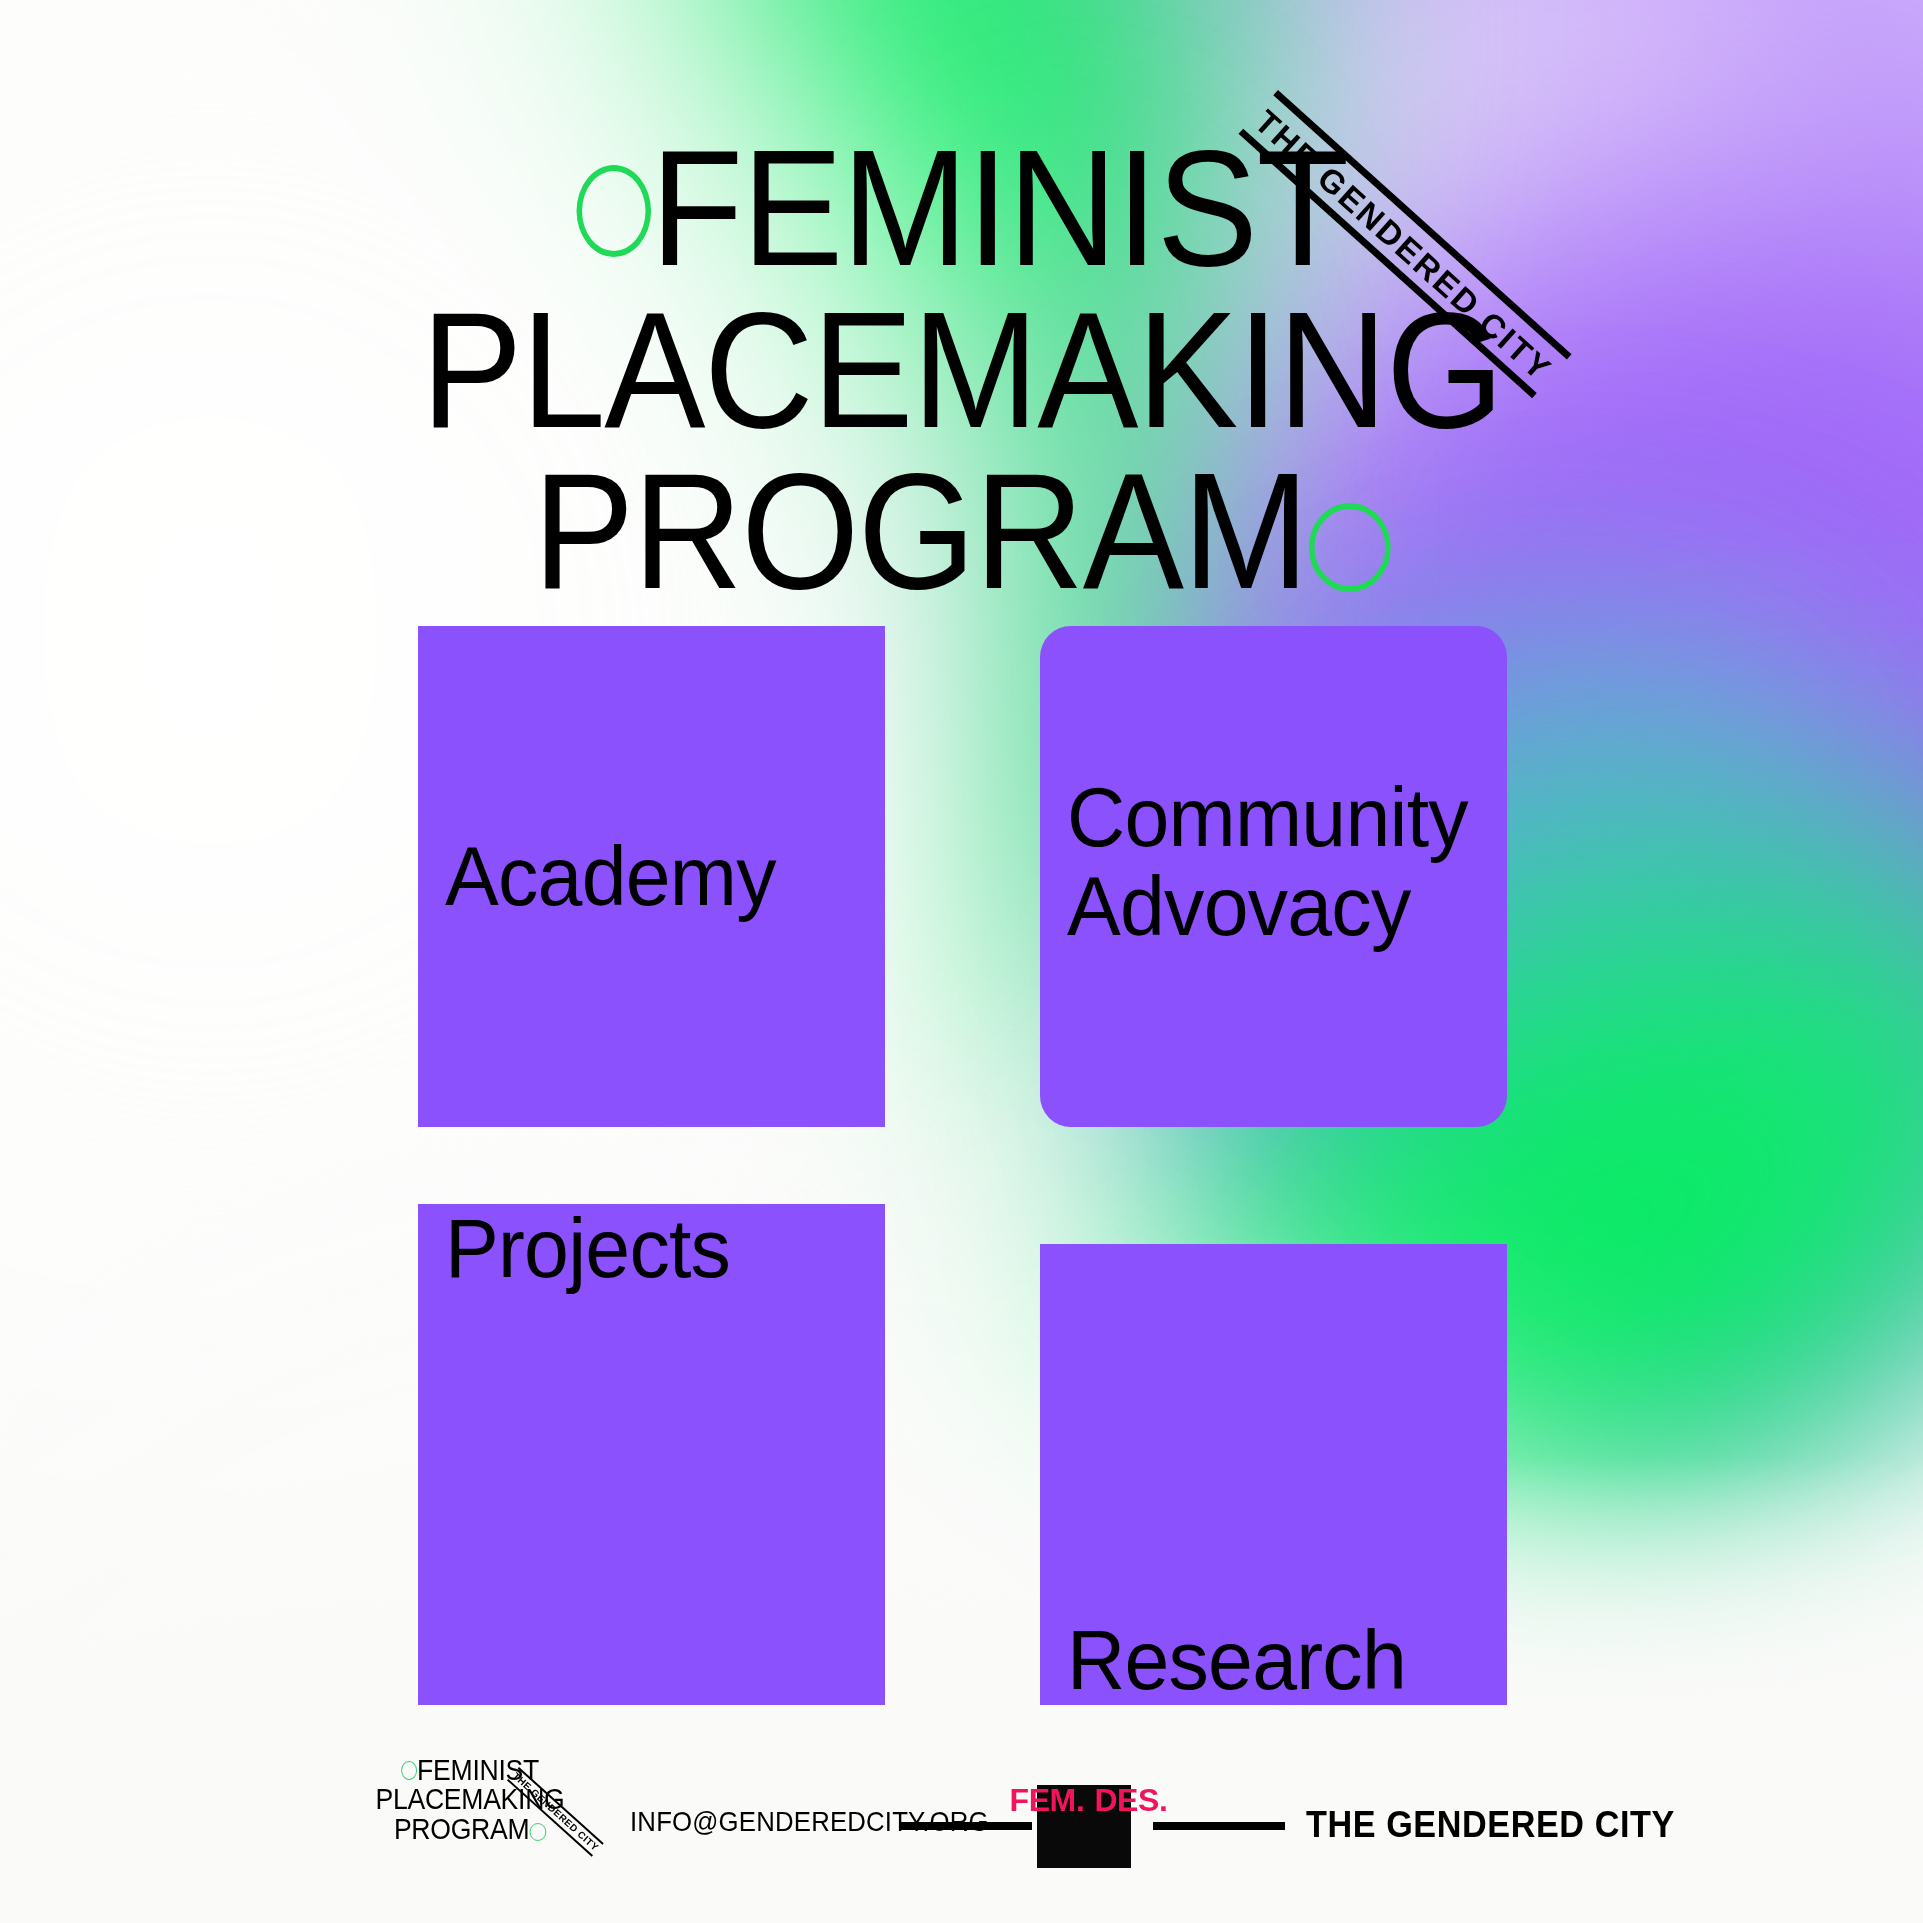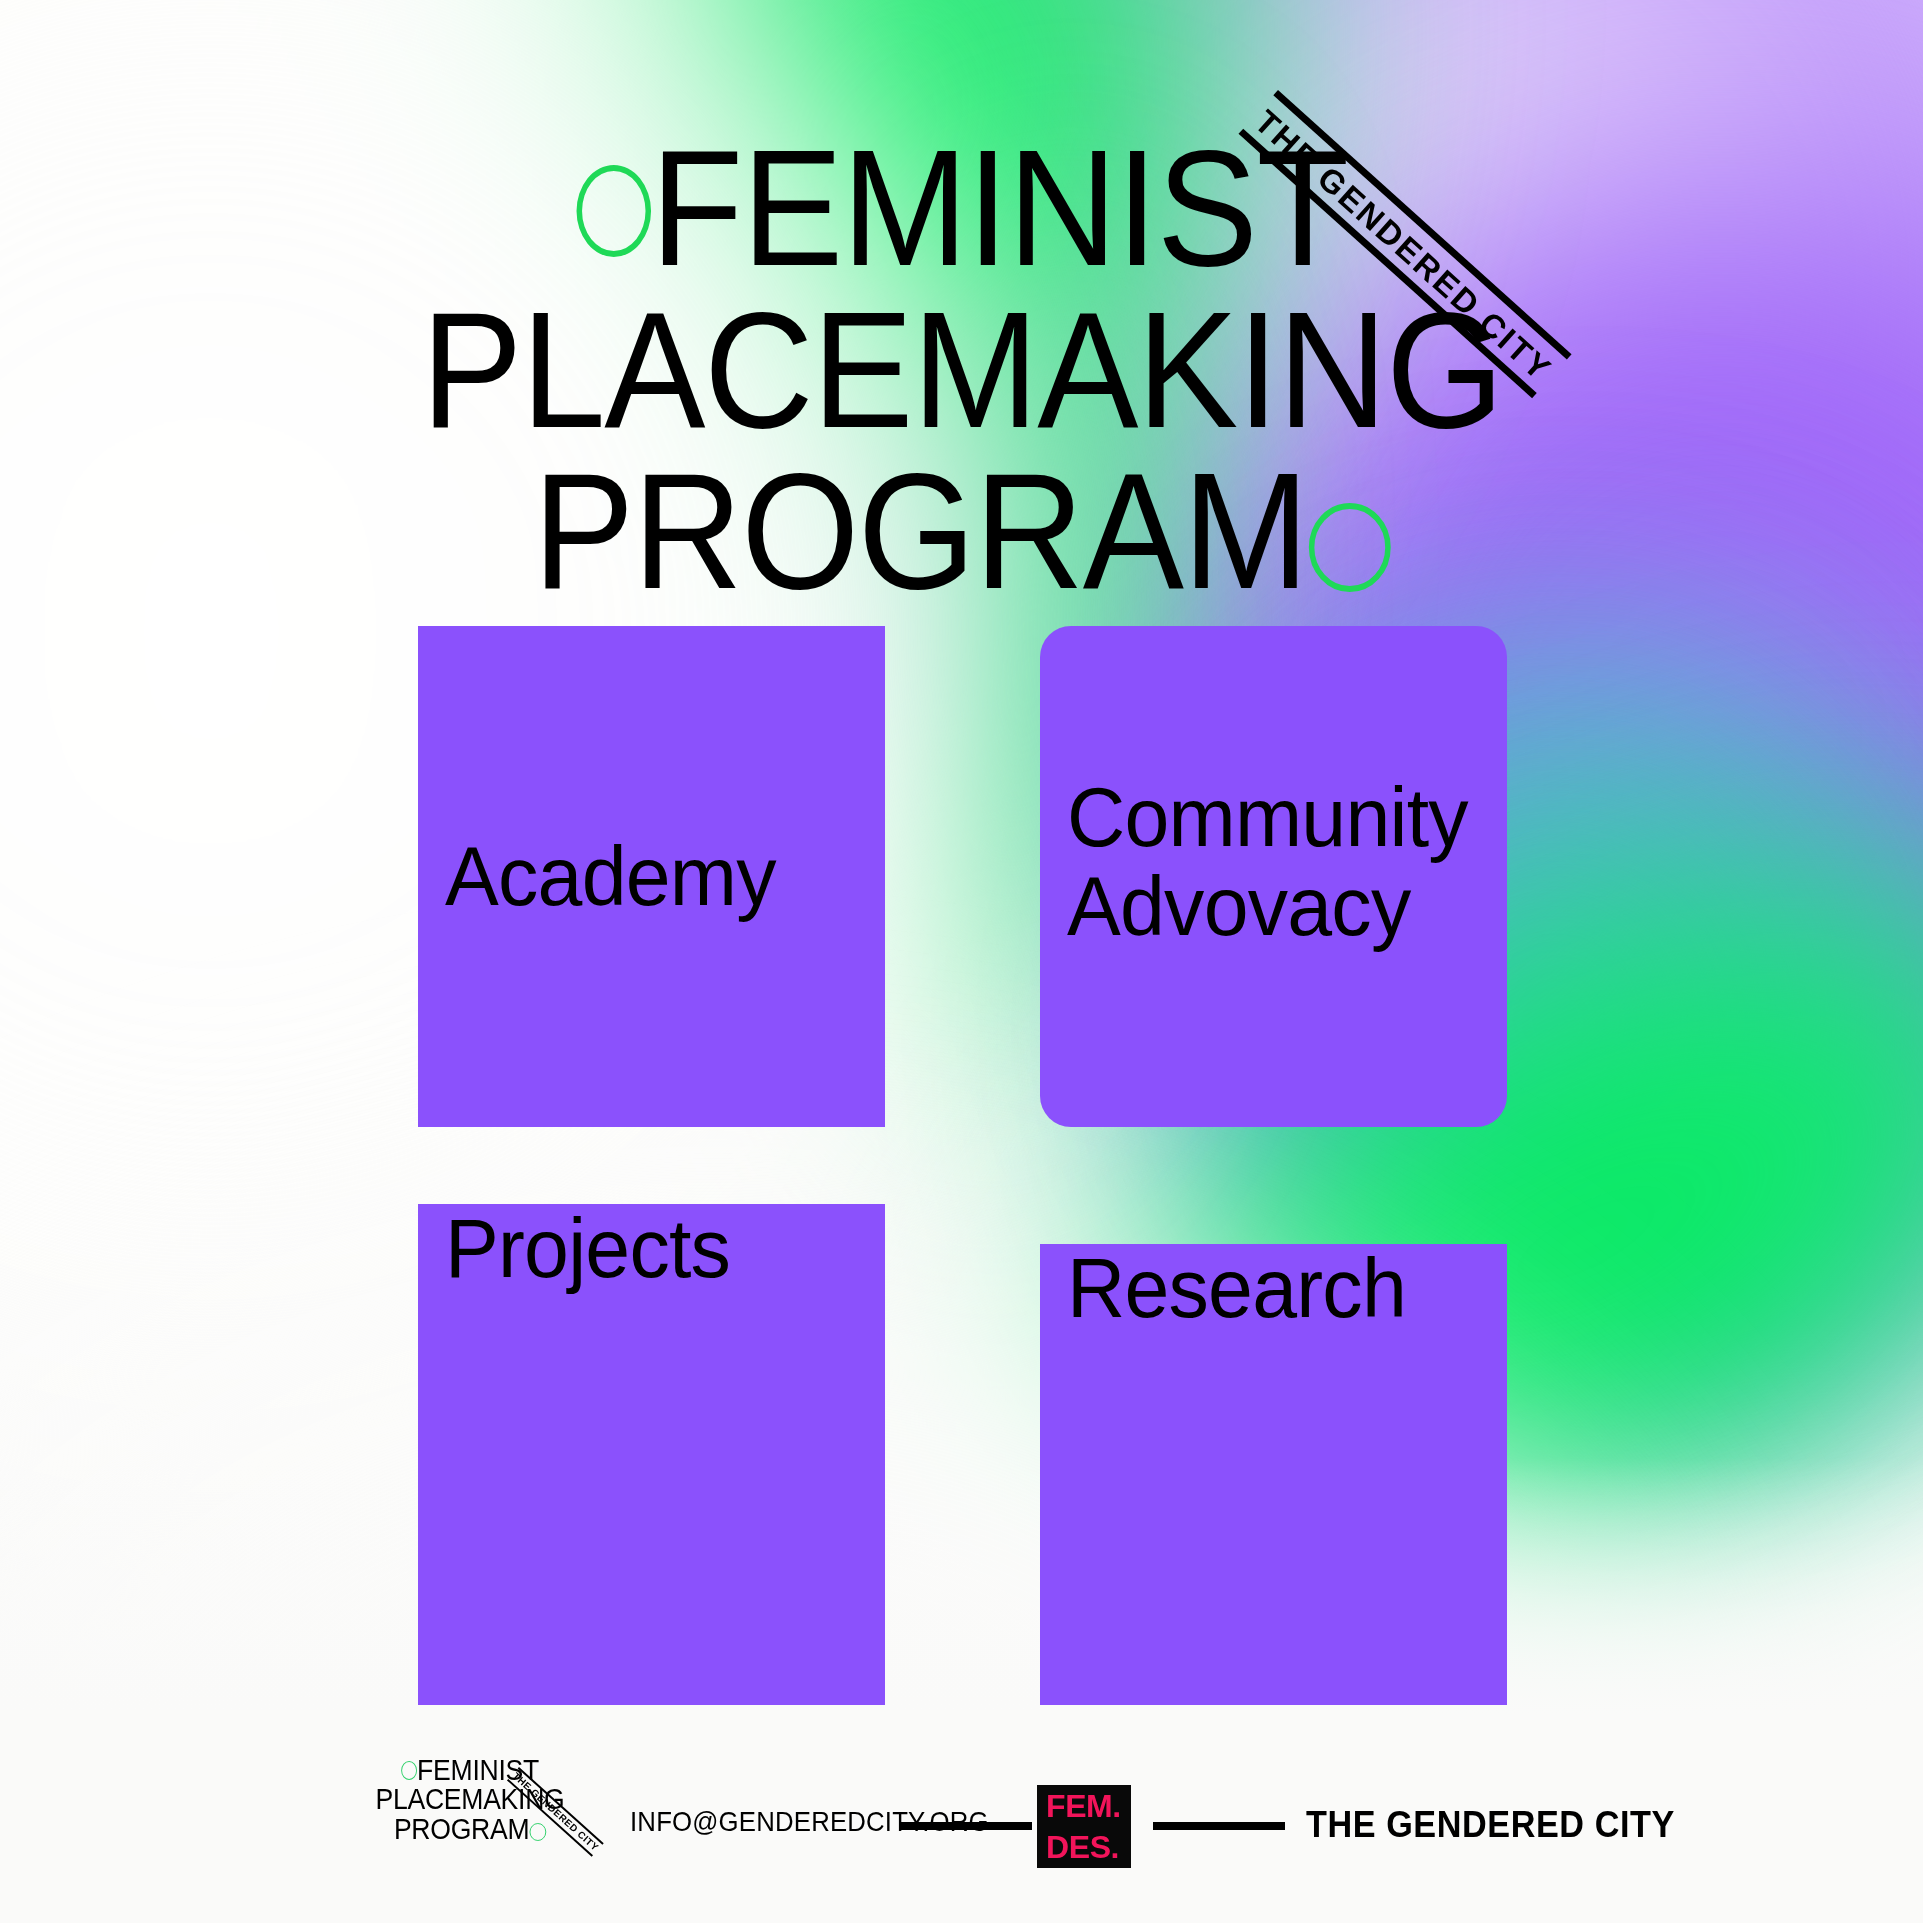--- a/index.html
+++ b/index.html
@@ -178,21 +178,21 @@
     font-size: 84px;
     line-height: 1.06;
     font-weight: 400;
     letter-spacing: -0.8px;
     transform: scaleX(0.96);
     transform-origin: left center;
   }
   .card.r1c1 { align-items: center; }
   .card.r1c2 { align-items: flex-start; padding-top: 147px; border-radius: 31px; }
   .card.r2c1 { align-items: flex-start; }
-  .card.r2c2 { align-items: flex-start; margin-top: 40px; }
+  .card.r2c2 { align-items: flex-end; margin-top: 40px; }
 
   .footer-logo {
     position: absolute;
     left: 342px;
     top: 1756px;
     width: 256px;
     text-align: center;
   }
   .footer-logo .fl-line {
     display: block;
@@ -258,21 +258,21 @@
     top: 1785px;
     width: 94px;
     height: 83px;
     background: #090909;
     color: #f2145a;
     font-weight: bold;
     font-size: 32px;
     line-height: 0.96;
     letter-spacing: -0.4px;
     display: flex;
-    flex-direction: column;
+    flex-direction: row;
     justify-content: center;
     padding-left: 9px;
     box-sizing: border-box;
     gap: 10px;
   }
   .femdes span { display: block; }
 
   .footer-brand {
     position: absolute;
     left: 1306px;

